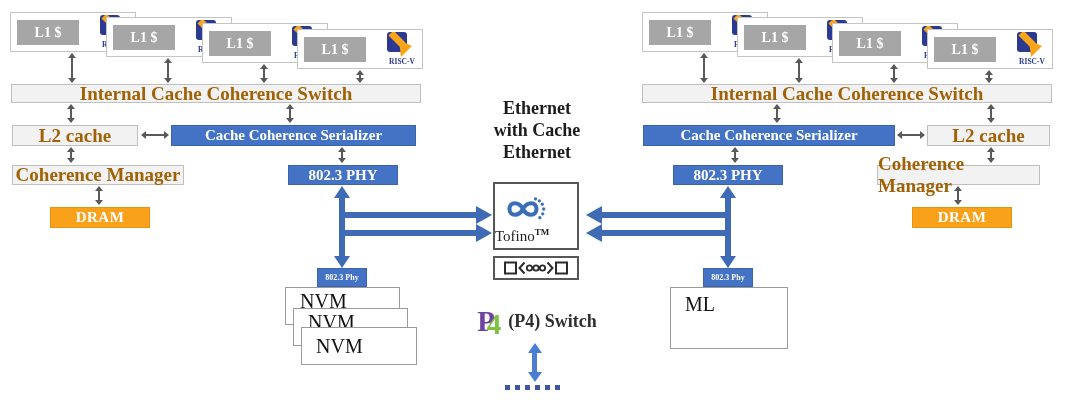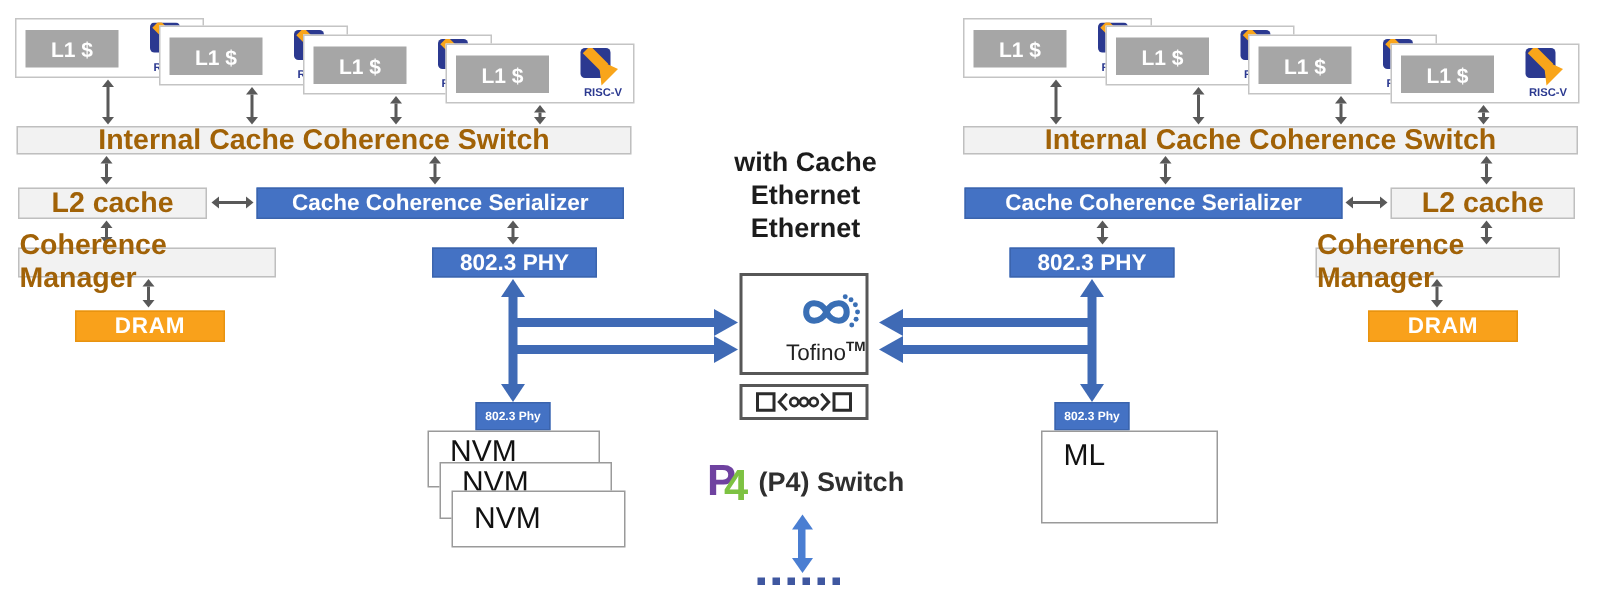--- a/index.html
+++ b/index.html
@@ -1,17 +1,17 @@
 <!DOCTYPE html>
 <html><head>
 <meta charset="utf-8">
 <style>
   html,body{margin:0;padding:0;background:#fff;}
   #stage{position:relative;width:1080px;height:400px;background:#fff;overflow:hidden;
-         font-family:Liberation Sans, sans-serif;}
+         font-family:Liberation Serif, serif;}
   
   .lightbox{position:absolute;box-sizing:border-box;background:#F2F2F2;border:1px solid #BFBFBF;
             color:#a16207;display:flex;align-items:center;justify-content:center;
             font-size:19px;font-weight:bold;}
   
   .bluebox{position:absolute;box-sizing:border-box;background:#4472C4;border:1px solid #3b64ad;
            color:#fff;display:flex;align-items:center;justify-content:center;
            font-size:15px;font-weight:bold;}
   
   .orangebox{position:absolute;box-sizing:border-box;background:#F9A11B;border:1px solid #e89310;
@@ -45,21 +45,21 @@
   .bh-l{position:absolute;width:0;height:0;border-top:9px solid transparent;
         border-bottom:9px solid transparent;border-right:16px solid #3F6AB5;}
   .bh-u{position:absolute;width:0;height:0;border-left:8px solid transparent;
         border-right:8px solid transparent;border-bottom:12px solid #3F6AB5;}
   .bh-d{position:absolute;width:0;height:0;border-left:8px solid transparent;
         border-right:8px solid transparent;border-top:12px solid #3F6AB5;}
   
   .heading{position:absolute;left:455px;top:97px;width:164px;text-align:center;
            font-size:18px;font-weight:bold;color:#1c1c1c;line-height:22px;}
   .tofino{position:absolute;left:493px;top:182px;width:86px;height:68px;background:#fff;
-          border:2px solid #575757;display:flex;flex-direction:column;align-items:flex-end;
+          border:2px solid #575757;display:flex;flex-direction:column;align-items:flex-start;
           justify-content:flex-end;padding-bottom:4px;box-sizing:border-box;}
   .tofino .lbl{font-size:15px;color:#222;line-height:16px;}
   .tofino sup{font-size:9px;font-weight:bold;}
   .ports{position:absolute;left:493px;top:256px;width:86px;height:24px;background:#fff;
          border:2px solid #575757;display:flex;align-items:center;justify-content:center;
          box-sizing:border-box;}
   .prog{position:absolute;left:455px;top:288px;width:164px;text-align:center;
         font-size:18px;font-weight:bold;color:#1c1c1c;}
   .p4row{position:absolute;left:437px;top:307px;width:200px;display:flex;align-items:center;
          justify-content:center;}
@@ -181,22 +181,22 @@
     <span class="nvm-lbl">NVM</span>
   </div>
   <div class="whitebox" style="left:293px;top:308px;width:115px;height:38px;">
     <span class="nvm-lbl">NVM</span>
   </div>
   <div class="whitebox" style="left:301px;top:327px;width:116px;height:38px;">
     <span class="nvm-lbl" style="padding-top:7px;">NVM</span>
   </div>
 
   <div class="heading">
+    <div>Ethernet</div>
     <div>with Cache</div>
-    <div>Ethernet</div>
     <div>Ethernet</div>
   </div>
 
   <div class="tofino">
     <svg width="54" height="30" viewBox="0 0 56 30">
       <path d="M15,15 C15,7 25,7 29,15 C33,23 43,23 43,15 C43,7 33,7 29,15 C25,23 15,23 15,15 Z" fill="none" stroke="#3A6FB5" stroke-width="4.2" stroke-linejoin="round"></path>
       <circle cx="42" cy="4.5" r="1.7" fill="#3A6FB5"></circle>
       <circle cx="46" cy="6.5" r="1.7" fill="#3A6FB5"></circle>
       <circle cx="49" cy="10" r="1.7" fill="#3A6FB5"></circle>
       <circle cx="50.5" cy="15" r="1.7" fill="#3A6FB5"></circle>
@@ -318,17 +318,17 @@
   <div class="bseg" style="left:725px;top:196px;width:6px;height:62px;"></div>
   <div class="bh-d" style="left:720px;top:256px;"></div>
   <div class="bh-l" style="left:586px;top:206px;"></div>
   <div class="bseg" style="left:602px;top:212px;width:126px;height:6px;"></div>
   <div class="bh-l" style="left:586px;top:224px;"></div>
   <div class="bseg" style="left:602px;top:230px;width:126px;height:6px;"></div>
 
   <div class="miniphy" style="left:703px;top:268px;">
     <span>802.3 Phy</span>
   </div>
-  <div class="whitebox" style="left:694px;top:287px;width:118px;height:62px;">
+  <div class="whitebox" style="left:670px;top:287px;width:118px;height:62px;">
     <span class="ml-lbl"><span>ML</span><br></span>
   </div>
 
 </div>
 
 </body></html>

